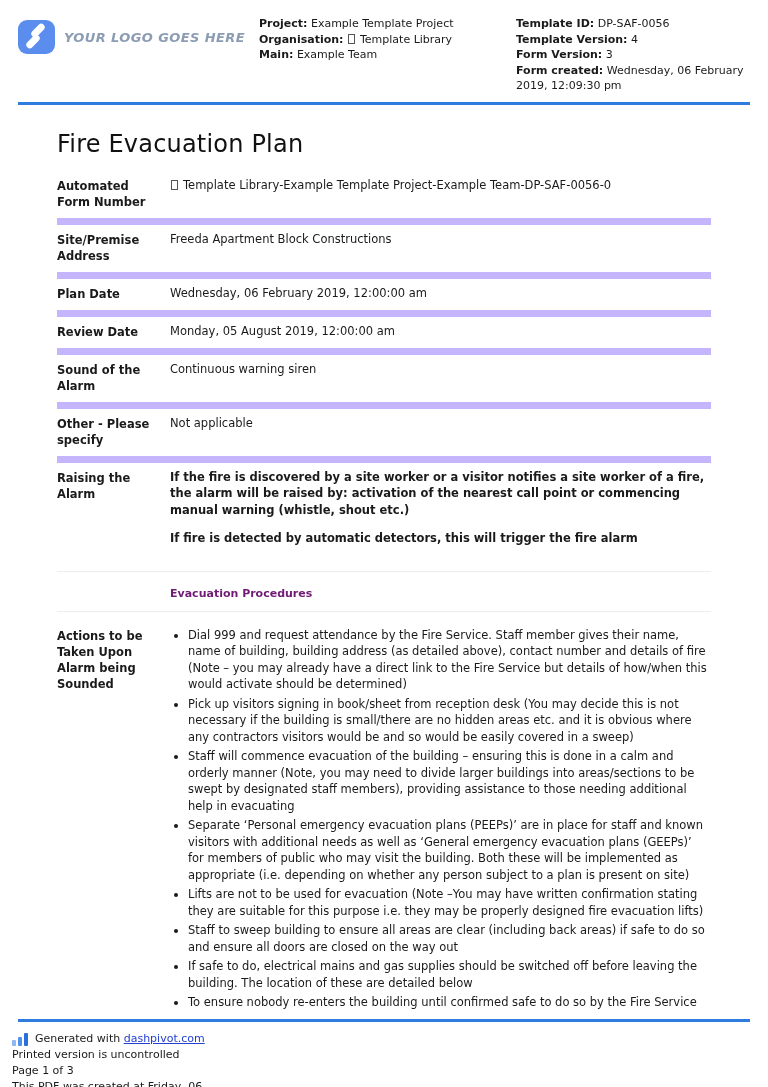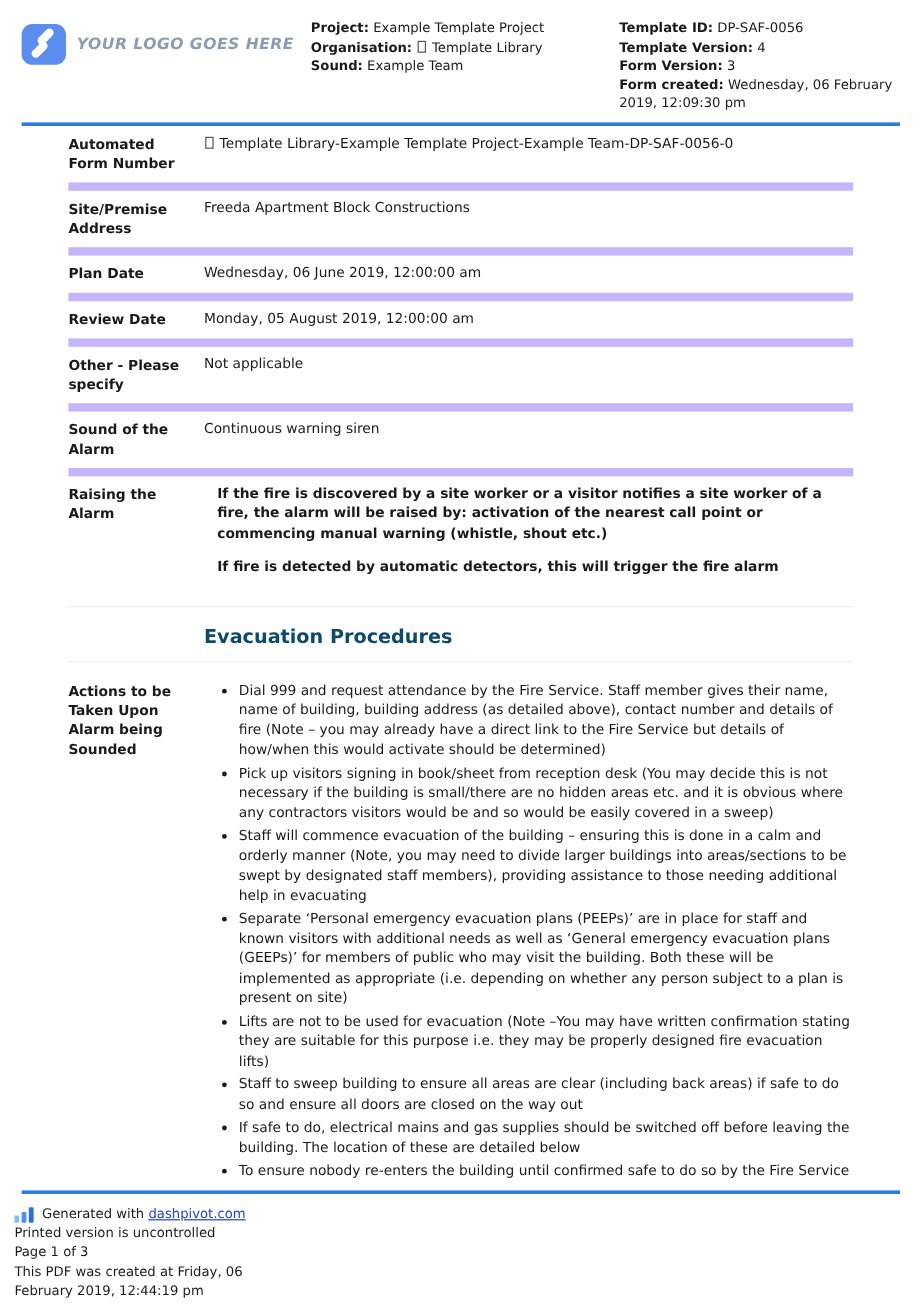--- a/index.html
+++ b/index.html
@@ -24,29 +24,29 @@
   .meta-right { flex: 1; max-width: 228px; }
   .meta b { font-weight: bold; }
 
   .rule-blue { height: 3px; background: #2e7ce0; margin: 0 18px; flex: none; }
 
   
   .content { padding: 0 57px; }
   h1.doc-title { font-size: 24px; font-weight: 500; color: #111; margin: 25px 0 13px 0; letter-spacing: .2px; }
 
   .row { display: flex; border-bottom: 7px solid #c4b5fd; padding: 6px 0 8px 0; }
-  .row:last-child { border-bottom: none; gap: 11px; }
+  .row:last-child { border-bottom: none; }
   .row-label { width: 113px; flex: none; font-weight: bold; font-size: 11.5px; line-height: 16px; padding-top: 1px; padding-right: 8px; }
   .row-value { flex: 1; font-size: 11.5px; line-height: 16.5px; }
   .row-value.bold { font-weight: bold; }
   .row-value p { margin: 0 0 12px 0; }
   .row-value p:last-child { margin-bottom: 16px; }
 
   .section-row { border-bottom: 1px solid #ededed; padding: 15px 0 11px 113px; }
-  h2.section-heading { font-size: 16px; font-weight: bold; margin: 0; color: #0c4a6e; }
+  h2.section-heading { font-size: 11px; font-weight: bold; margin: 0; color: #701a75; }
 
   .actions-row { border-bottom: none; padding-top: 15px; }
   ul.bullets { margin: 0; padding-left: 18px; }
   ul.bullets li { font-size: 11.5px; line-height: 16.5px; margin-bottom: 3px; }
   ul.bullets li:last-child { margin-bottom: 0; }
 
   .tofu { display: inline-block; width: 7px; height: 10px; border: 1px solid #555; margin: 0 5px 0 1px; vertical-align: -1px; }
 
   
   .rule-blue.bottom { margin-top: auto; }
@@ -70,58 +70,59 @@
     <div class="logo-wrap">
       <div class="logo-mark">
         <span class="pill p1"></span>
         <span class="pill p2"></span>
       </div>
       <div class="logo-text">YOUR LOGO GOES HERE</div>
     </div>
     <div class="meta meta-left" id="meta-left">
         <div><b>Project:</b> <span>Example Template Project</span></div>
         <div><b>Organisation:</b> <span class="tofu"></span><span>Template Library</span></div>
-        <div><b>Sound:</b> <span>Example Team</span></div>
+        <div><b>Main:</b> <span>Example Team</span></div>
       </div>
     <div class="meta meta-right" id="meta-right">
         <div><b>Template ID:</b> <span>DP-SAF-0056</span></div>
         <div><b>Template Version:</b> <span>4</span></div>
         <div><b>Form Version:</b> <span>3</span></div>
         <div><b>Form created:</b> <span>Wednesday, 06 February 2019, 12:09:30 pm</span></div>
       </div>
   </header>
 
   <div class="rule-blue"></div>
 
   <main class="content">
+    <h1 class="doc-title">Fire Evacuation Plan</h1>
 
     <div id="rows">
         <div class="row">
           <div class="row-label">Automated Form Number</div>
           <div class="row-value"><span class="tofu"></span>Template Library-Example Template Project-Example Team-DP-SAF-0056-0</div>
         </div>
         <div class="row">
           <div class="row-label">Site/Premise Address</div>
           <div class="row-value">Freeda Apartment Block Constructions</div>
         </div>
         <div class="row">
           <div class="row-label">Plan Date</div>
-          <div class="row-value">Wednesday, 06 June 2019, 12:00:00 am</div>
+          <div class="row-value">Wednesday, 06 February 2019, 12:00:00 am</div>
         </div>
         <div class="row">
           <div class="row-label">Review Date</div>
           <div class="row-value">Monday, 05 August 2019, 12:00:00 am</div>
         </div>
         <div class="row">
+          <div class="row-label">Sound of the Alarm</div>
+          <div class="row-value">Continuous warning siren</div>
+        </div>
+        <div class="row">
           <div class="row-label">Other - Please specify</div>
           <div class="row-value">Not applicable</div>
-        </div>
-        <div class="row">
-          <div class="row-label">Sound of the Alarm</div>
-          <div class="row-value">Continuous warning siren</div>
         </div>
         <div class="row" style="border-bottom: 1px solid rgb(237, 237, 237);">
           <div class="row-label">Raising the Alarm</div>
           <div class="row-value bold">
             <p>If the fire is discovered by a site worker or a visitor notifies a site worker of a fire, the alarm will be raised by: activation of the nearest call point or commencing manual warning (whistle, shout etc.)</p>
             <p>If fire is detected by automatic detectors, this will trigger the fire alarm</p>
           </div>
         </div>
       </div>
 

